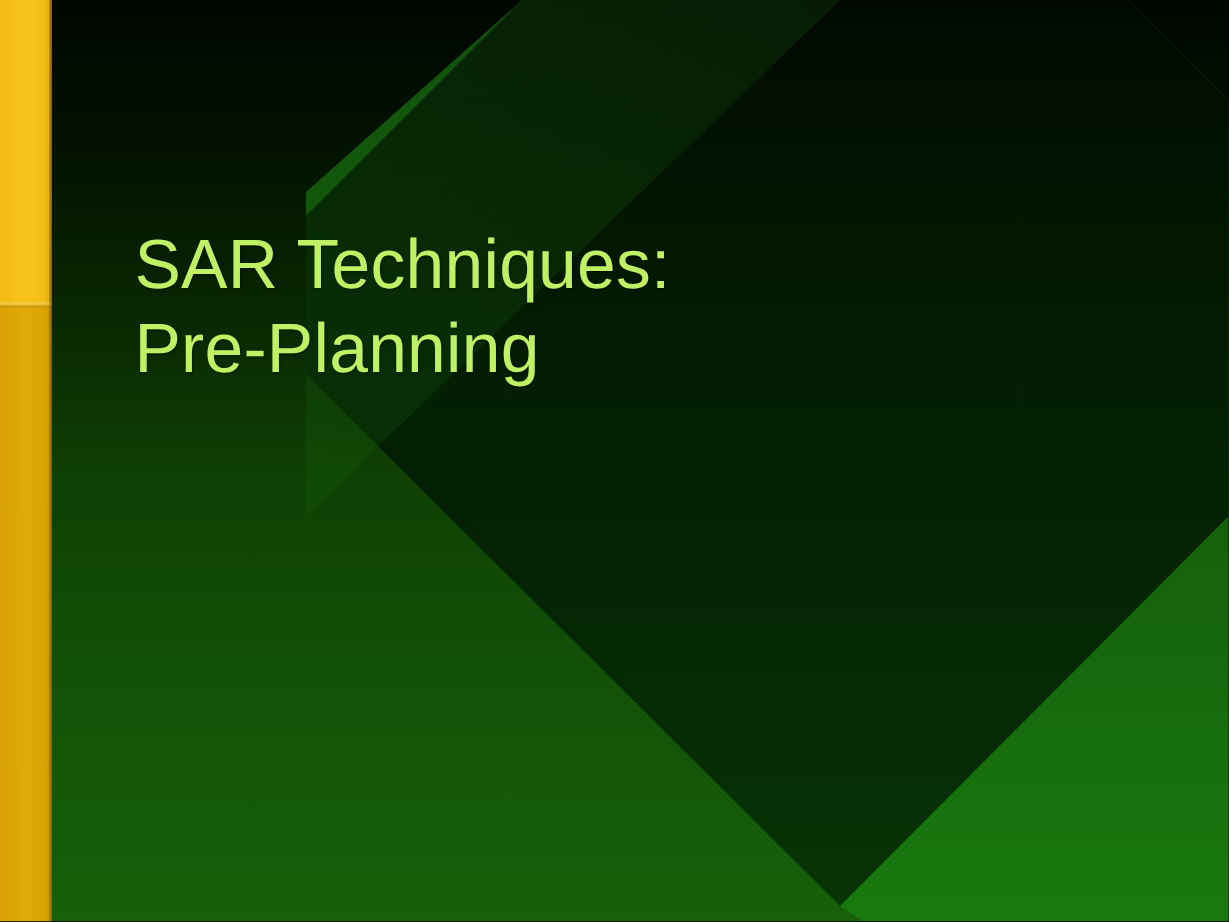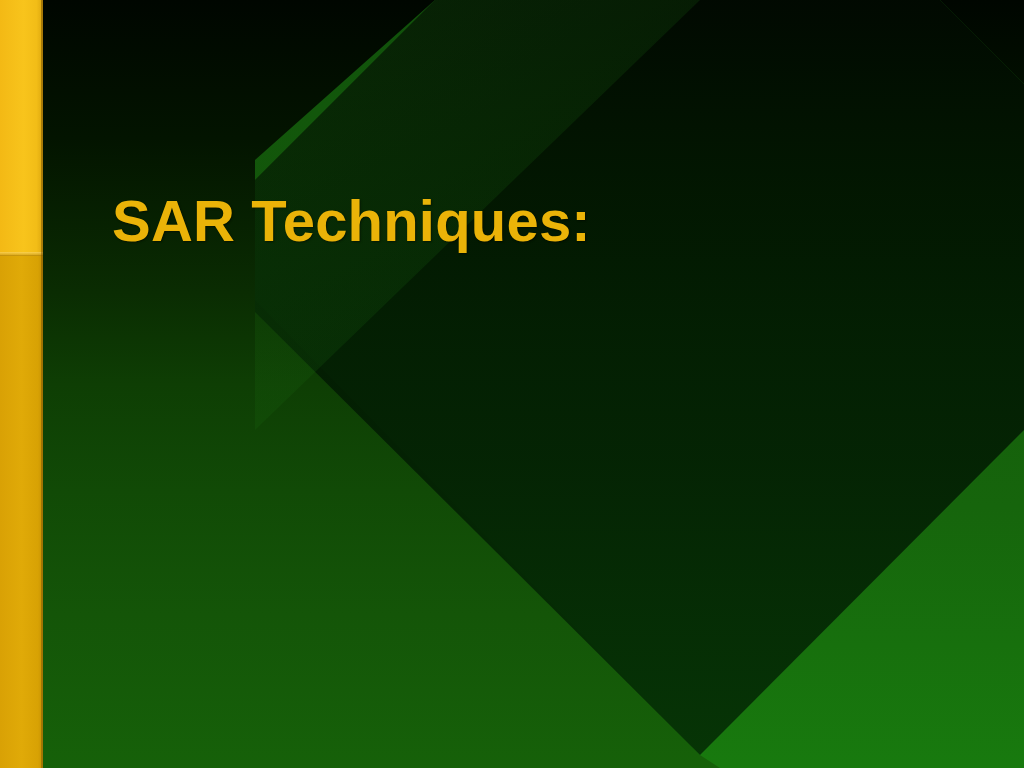--- a/index.html
+++ b/index.html
@@ -143,24 +143,24 @@
   }
 
   
   .title-block {
     position: absolute;
     left: 112px;
     top: 186px;
     width: 800px;
   }
   .title-line {
-    color: #eab308;
+    color: #bef264;
     font-size: 58px;
     line-height: 70px;
-    font-weight: bold;
+    font-weight: normal;
     letter-spacing: 0.2px;
     white-space: pre;
     text-shadow: 1px 1px 2px rgba(0,0,0,0.45);
   }
 
   .subtitle-block {
     position: absolute;
     left: 110px;
     top: 470px;
     width: 760px;
@@ -188,16 +188,17 @@
 
   <div class="stripe">
     <div class="stripe-top"></div>
     <div class="stripe-bottom"></div>
     <div class="stripe-seam"></div>
     <div class="stripe-edge"></div>
   </div>
 
   <div class="title-block">
     <div class="title-line">SAR Techniques:</div>
+    <div class="title-line">Pre-Planning</div>
   </div>
 
 
 </div>
 
 </body></html>

